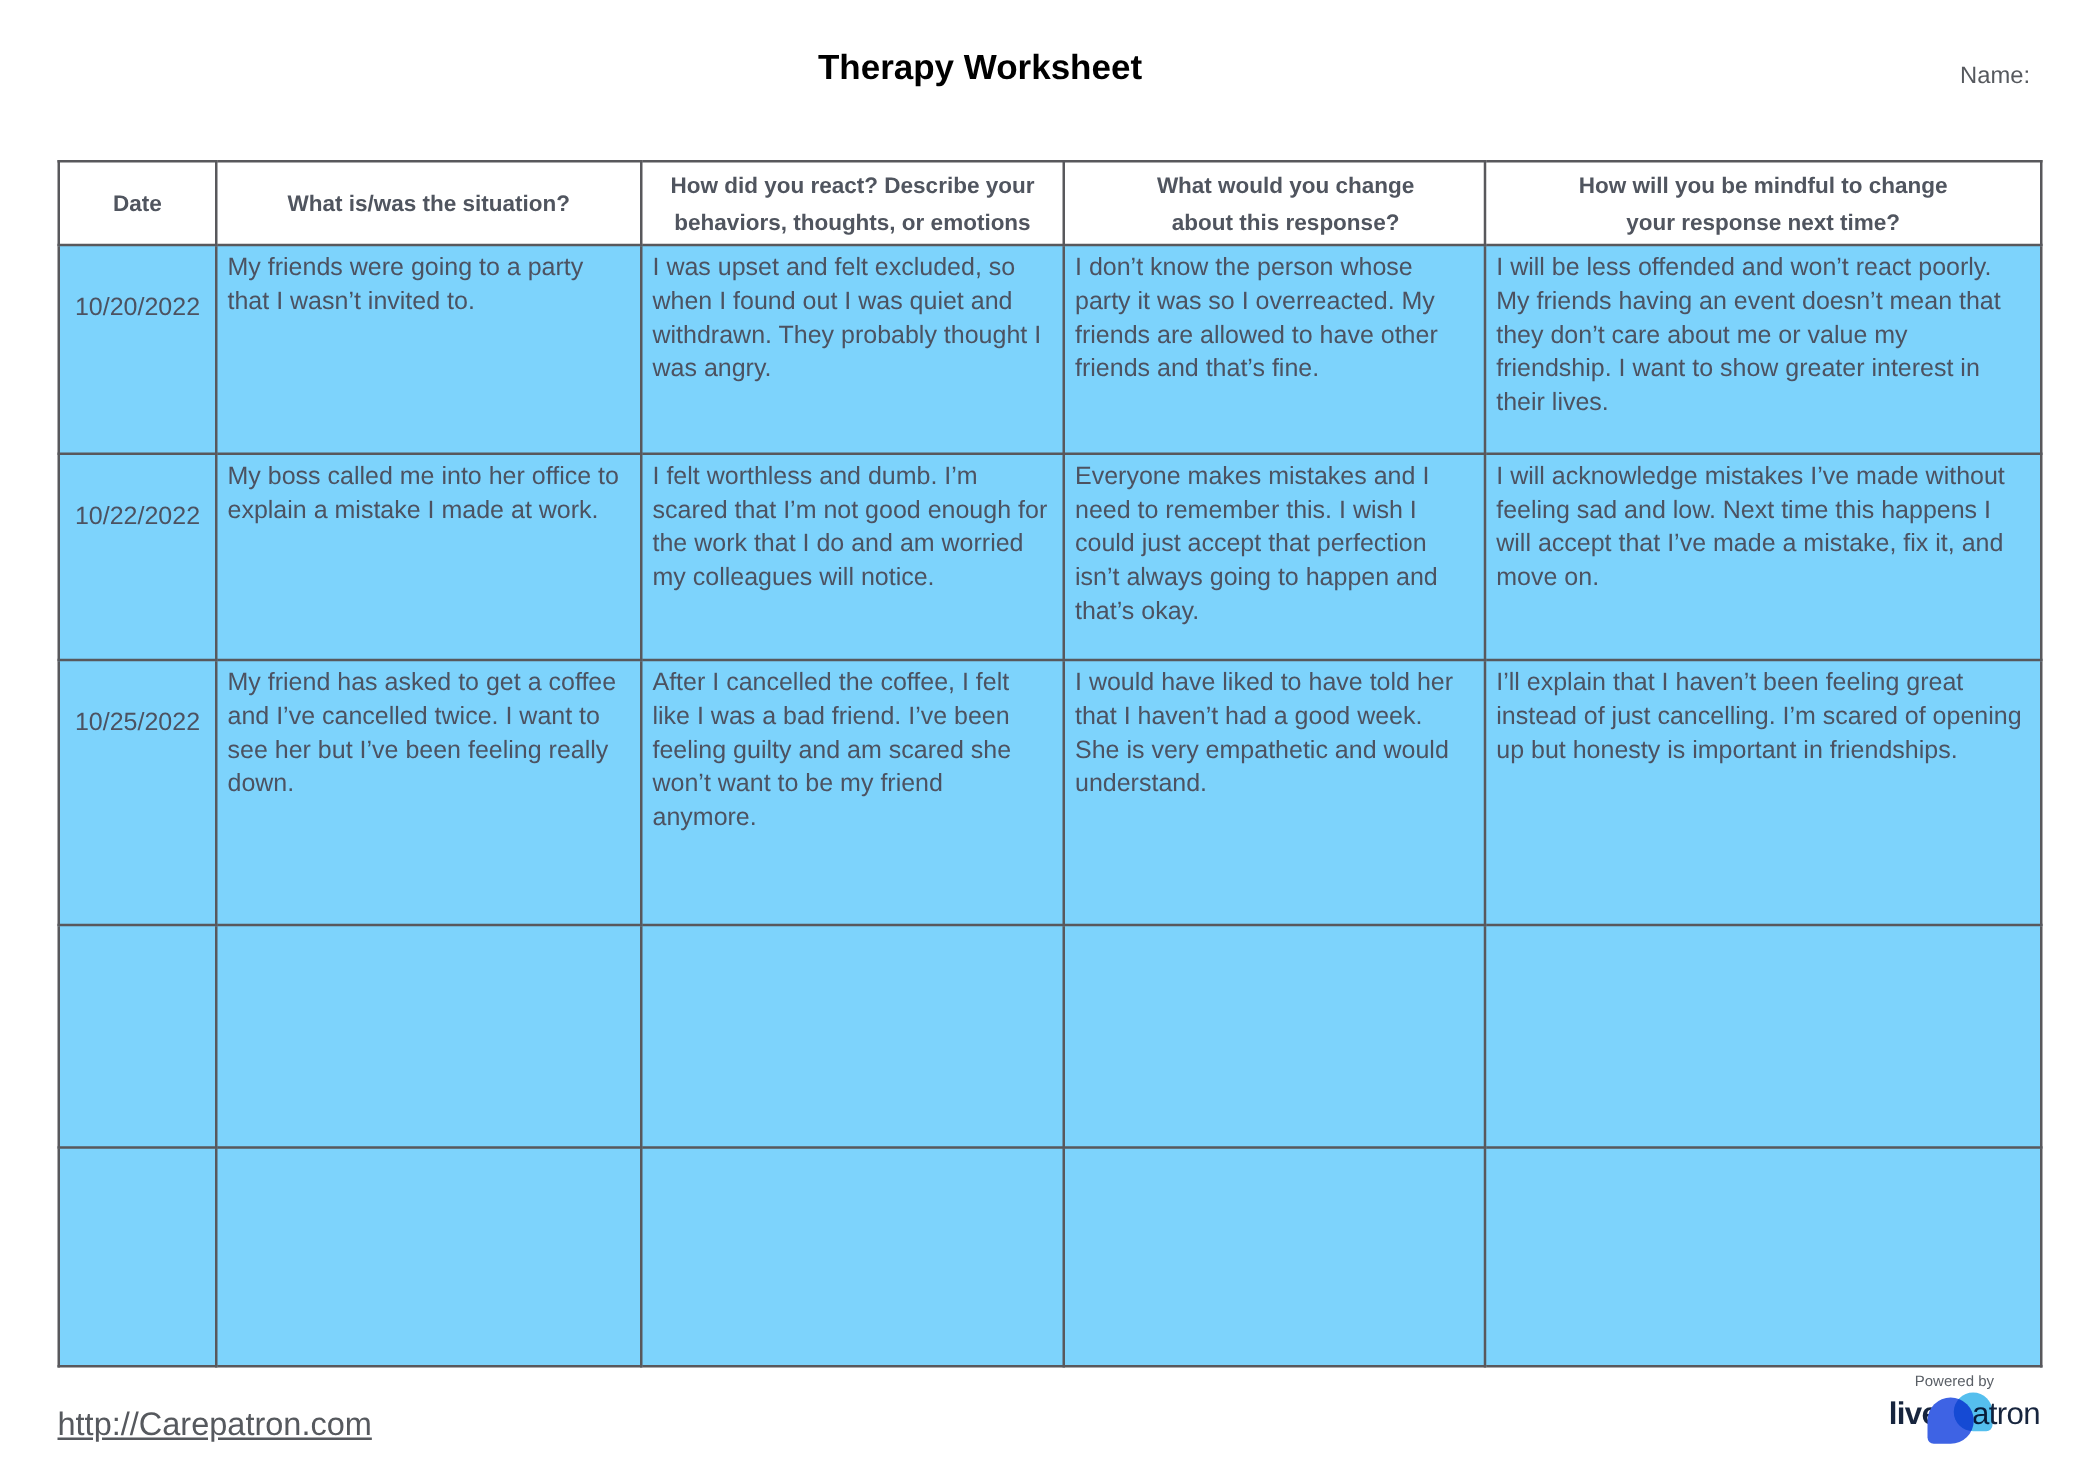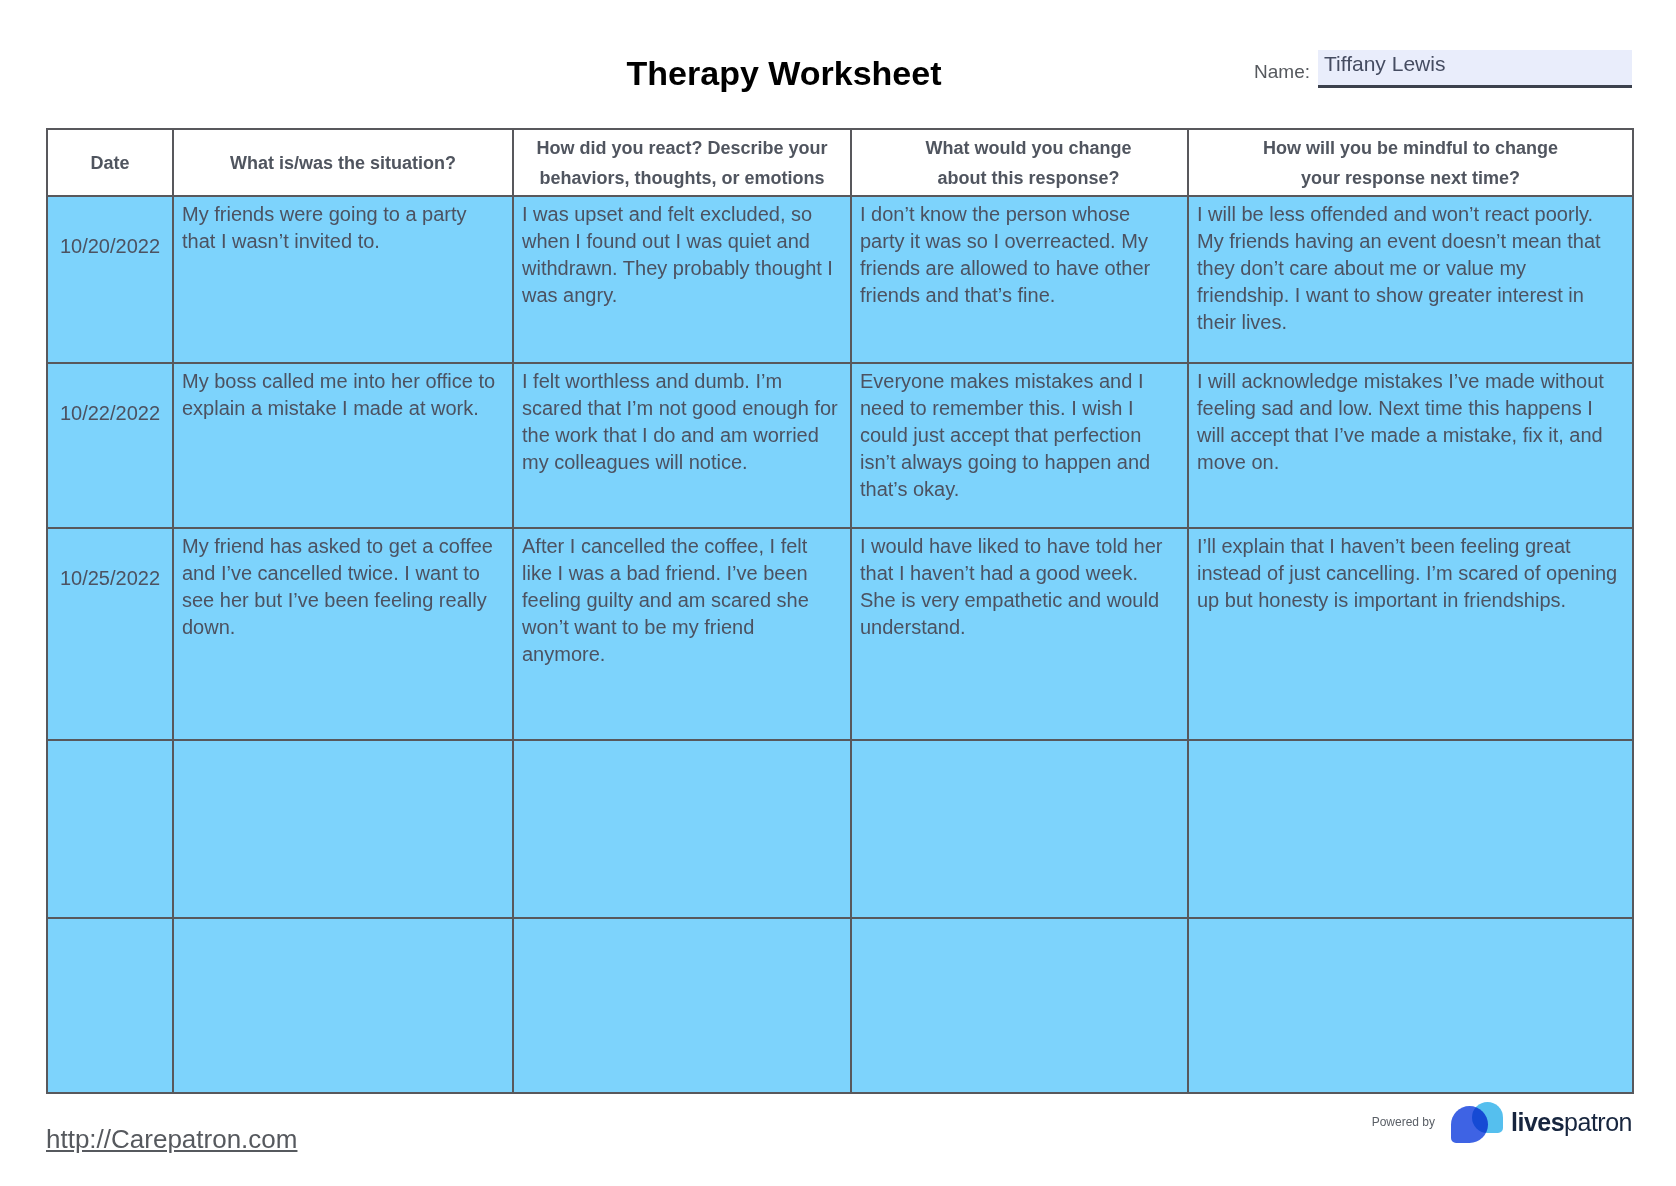--- a/index.html
+++ b/index.html
@@ -7,24 +7,24 @@
   body {
     position: relative;
     background: #ffffff;
     font-family: "Liberation Sans", sans-serif;
     overflow: hidden;
   }
 
   
   .page-title {
     position: absolute;
-    top: 54px;
+    top: 38px;
     left: 784px;
     transform: translateX(-50%);
-    font-size: 34px;
+    font-size: 28px;
     font-weight: bold;
     color: #000000;
     white-space: nowrap;
   }
   .name-group {
     position: absolute;
     top: 50px;
     right: 44px;
     display: flex;
     align-items: flex-end;
@@ -100,20 +100,21 @@
     text-decoration: underline;
     cursor: pointer;
   }
   .powered-block {
     position: absolute;
     top: 1098px;
     right: 44px;
     display: flex;
     align-items: center;
     height: 48px;
+    flex-direction: column;
   }
   .powered-by {
     font-size: 12px;
     color: #5a5f66;
     margin-right: 16px;
   }
   .brand-logo {
     position: relative;
     width: 54px;
     height: 44px;
@@ -142,21 +143,20 @@
   }
   .brand-text .bold { font-weight: bold; }
 </style>
 </head>
 <body>
 
 <div class="page-title">Therapy Worksheet</div>
 
 <div class="name-group">
   <span class="name-label">Name:</span>
-  <input class="name-field" type="text" value="Tiffany Lewis" style="">
 </div>
 
 <table class="worksheet">
   <colgroup>
     <col style="width:126px">
     <col style="width:340px">
     <col style="width:338px">
     <col style="width:337px">
     <col style="width:445px">
   </colgroup>

